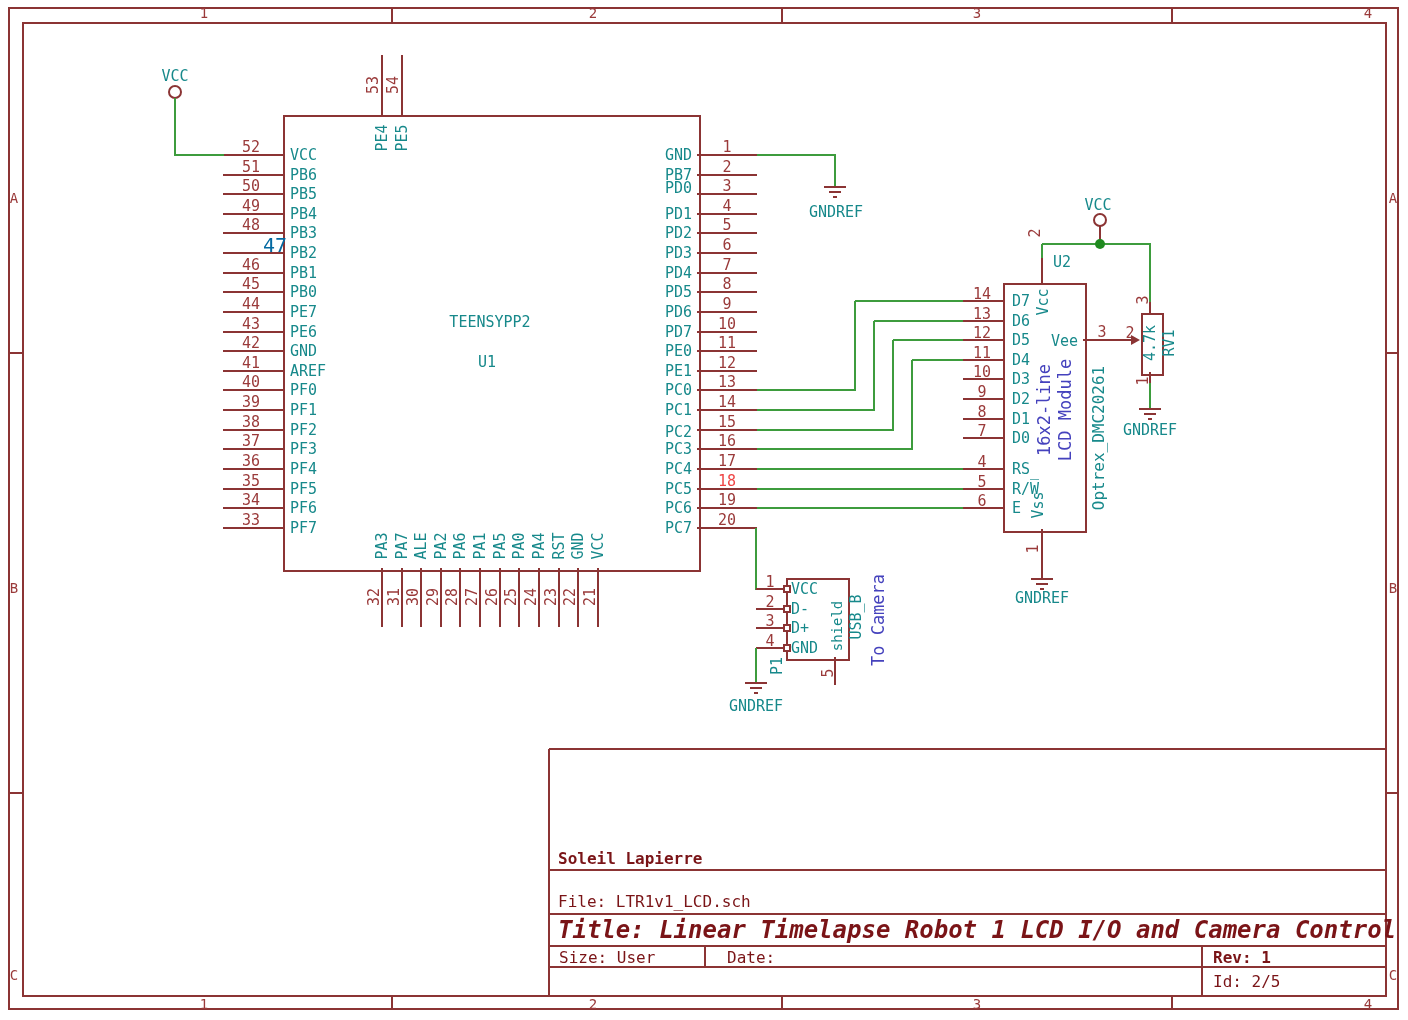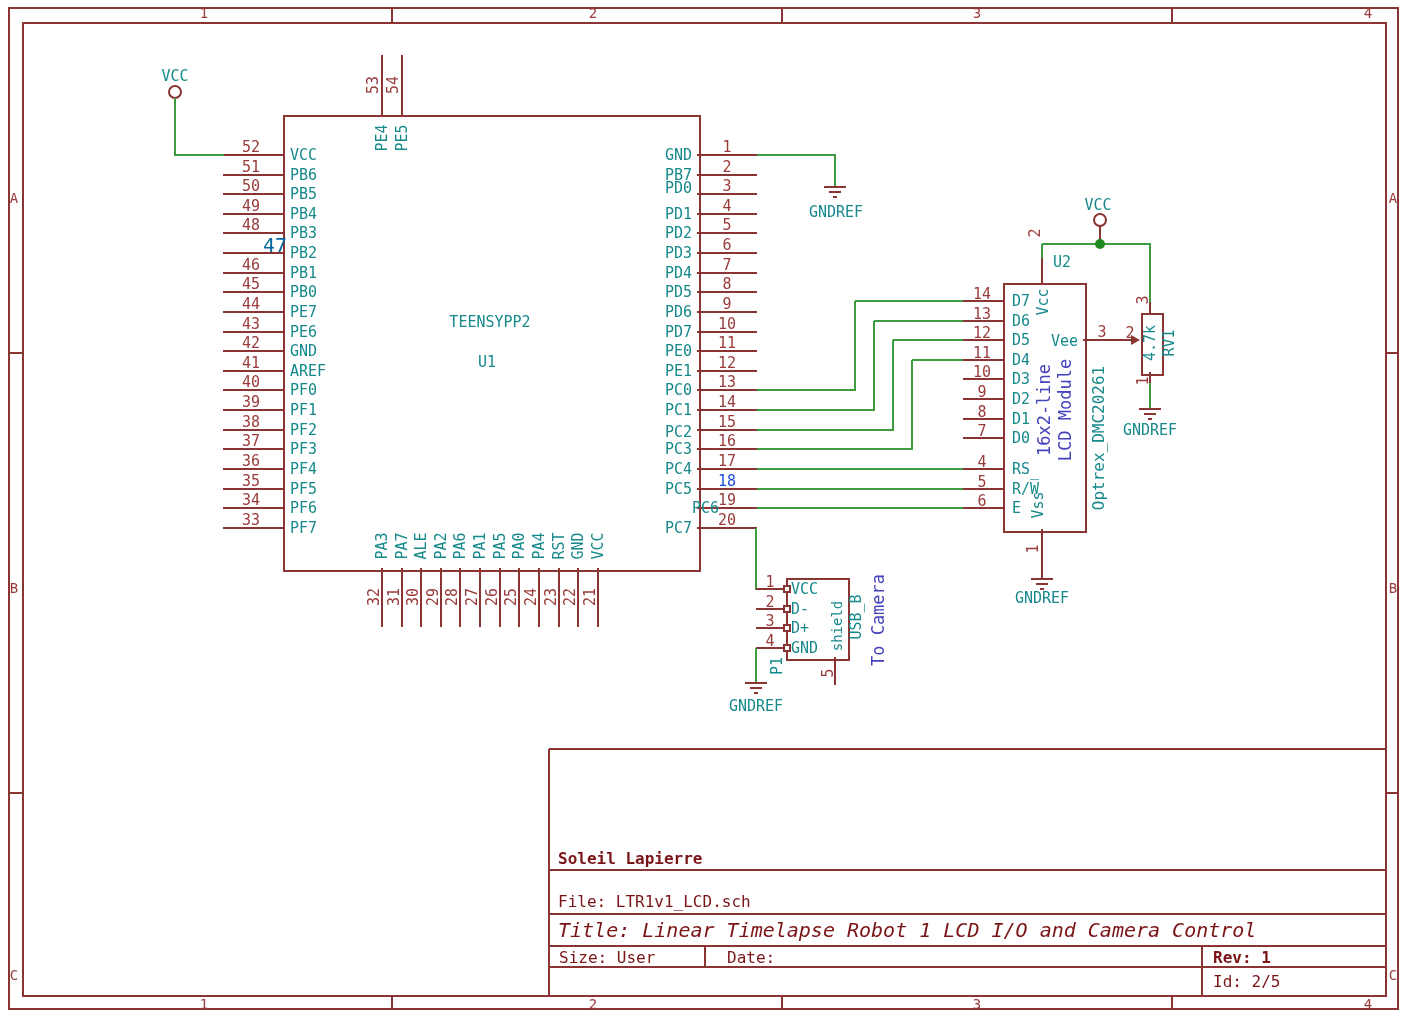--- a/index.html
+++ b/index.html
@@ -1,21 +1,21 @@
 <!DOCTYPE html>
 <html><head>
 <meta charset="utf-8">
 <style>
   html,body{margin:0;padding:0;background:#ffffff;}
   #canvas{position:relative;width:1408px;height:1020px;background:#ffffff;
           font-family:"DejaVu Sans Mono","Liberation Mono",monospace;overflow:hidden;}
   .tbtxt{position:absolute;white-space:nowrap;color:#7a1417;transform:translate(0,-50%);}
   .t-author{font-weight:bold;font-size:16px;}
   .t-row{font-size:16px;}
-  .t-title{font-weight:normal;font-style:italic;font-size:20px;}
+  .t-title{font-weight:bold;font-style:italic;font-size:24px;}
   .t-rev{font-weight:bold;font-size:16px;}
   .frame{position:absolute;border:2px solid #8b3434;}
 </style>
 </head>
 <body>
 
 <div id="canvas">
 
   <div class="frame" style="left:8px;top:7px;width:1387px;height:999px;"></div>
   <div class="frame" style="left:22px;top:22px;width:1361px;height:971px;"></div>
@@ -136,25 +136,25 @@
     <div style="position: absolute; left: 697px; top: 428.68px; width: 60px; height: 2px; background: rgb(139, 52, 52);"></div>
     <div style="position: absolute; left: 727px; top: 421.68px; white-space: nowrap; color: rgb(154, 58, 58); font-size: 15px; transform: translate(-50%, -50%);">15</div>
     <div style="position: absolute; left: 692px; top: 432px; white-space: nowrap; color: rgb(23, 137, 139); font-size: 15px; transform: translate(-100%, -50%);">PC2</div>
     <div style="position: absolute; left: 697px; top: 448.3px; width: 60px; height: 2px; background: rgb(139, 52, 52);"></div>
     <div style="position: absolute; left: 727px; top: 441.3px; white-space: nowrap; color: rgb(154, 58, 58); font-size: 15px; transform: translate(-50%, -50%);">16</div>
     <div style="position: absolute; left: 692px; top: 449.3px; white-space: nowrap; color: rgb(23, 137, 139); font-size: 15px; transform: translate(-100%, -50%);">PC3</div>
     <div style="position: absolute; left: 697px; top: 467.92px; width: 60px; height: 2px; background: rgb(139, 52, 52);"></div>
     <div style="position: absolute; left: 727px; top: 460.92px; white-space: nowrap; color: rgb(154, 58, 58); font-size: 15px; transform: translate(-50%, -50%);">17</div>
     <div style="position: absolute; left: 692px; top: 468.92px; white-space: nowrap; color: rgb(23, 137, 139); font-size: 15px; transform: translate(-100%, -50%);">PC4</div>
     <div style="position: absolute; left: 697px; top: 487.54px; width: 60px; height: 2px; background: rgb(139, 52, 52);"></div>
-    <div style="position: absolute; left: 727px; top: 480.54px; white-space: nowrap; color: #1d4ed8; font-size: 15px; transform: translate(-50%, -50%);">18</div>
+    <div style="position: absolute; left: 727px; top: 480.54px; white-space: nowrap; color: #ef4444; font-size: 15px; transform: translate(-50%, -50%);">18</div>
     <div style="position: absolute; left: 692px; top: 488.54px; white-space: nowrap; color: rgb(23, 137, 139); font-size: 15px; transform: translate(-100%, -50%);">PC5</div>
     <div style="position: absolute; left: 697px; top: 507.16px; width: 60px; height: 2px; background: rgb(139, 52, 52);"></div>
     <div style="position: absolute; left: 727px; top: 500.16px; white-space: nowrap; color: rgb(154, 58, 58); font-size: 15px; transform: translate(-50%, -50%);">19</div>
-    <div style="position: absolute; left: 692px; top: 508.16px; white-space: nowrap; color: rgb(23, 137, 139); font-size: 15px; transform: translate(-100%, -50%); margin-left: 27px;">PC6</div>
+    <div style="position: absolute; left: 692px; top: 508.16px; white-space: nowrap; color: rgb(23, 137, 139); font-size: 15px; transform: translate(-100%, -50%);">PC6</div>
     <div style="position: absolute; left: 697px; top: 526.78px; width: 60px; height: 2px; background: rgb(139, 52, 52);"></div>
     <div style="position: absolute; left: 727px; top: 519.78px; white-space: nowrap; color: rgb(154, 58, 58); font-size: 15px; transform: translate(-50%, -50%);">20</div>
     <div style="position: absolute; left: 692px; top: 527.78px; white-space: nowrap; color: rgb(23, 137, 139); font-size: 15px; transform: translate(-100%, -50%);">PC7</div>
     <div style="position: absolute; left: 381px; top: 568px; width: 2px; height: 59px; background: rgb(139, 52, 52);"></div>
     <div style="position: absolute; left: 374px; top: 597px; white-space: nowrap; color: rgb(154, 58, 58); font-size: 15px; transform: translate(-50%, -50%) rotate(-90deg);">32</div>
     <div style="position: absolute; left: 382px; top: 546px; white-space: nowrap; color: rgb(23, 137, 139); font-size: 15px; transform: translate(-50%, -50%) rotate(-90deg);">PA3</div>
     <div style="position: absolute; left: 400.62px; top: 568px; width: 2px; height: 59px; background: rgb(139, 52, 52);"></div>
     <div style="position: absolute; left: 393.62px; top: 597px; white-space: nowrap; color: rgb(154, 58, 58); font-size: 15px; transform: translate(-50%, -50%) rotate(-90deg);">31</div>
     <div style="position: absolute; left: 401.62px; top: 546px; white-space: nowrap; color: rgb(23, 137, 139); font-size: 15px; transform: translate(-50%, -50%) rotate(-90deg);">PA7</div>
     <div style="position: absolute; left: 420.24px; top: 568px; width: 2px; height: 59px; background: rgb(139, 52, 52);"></div>

